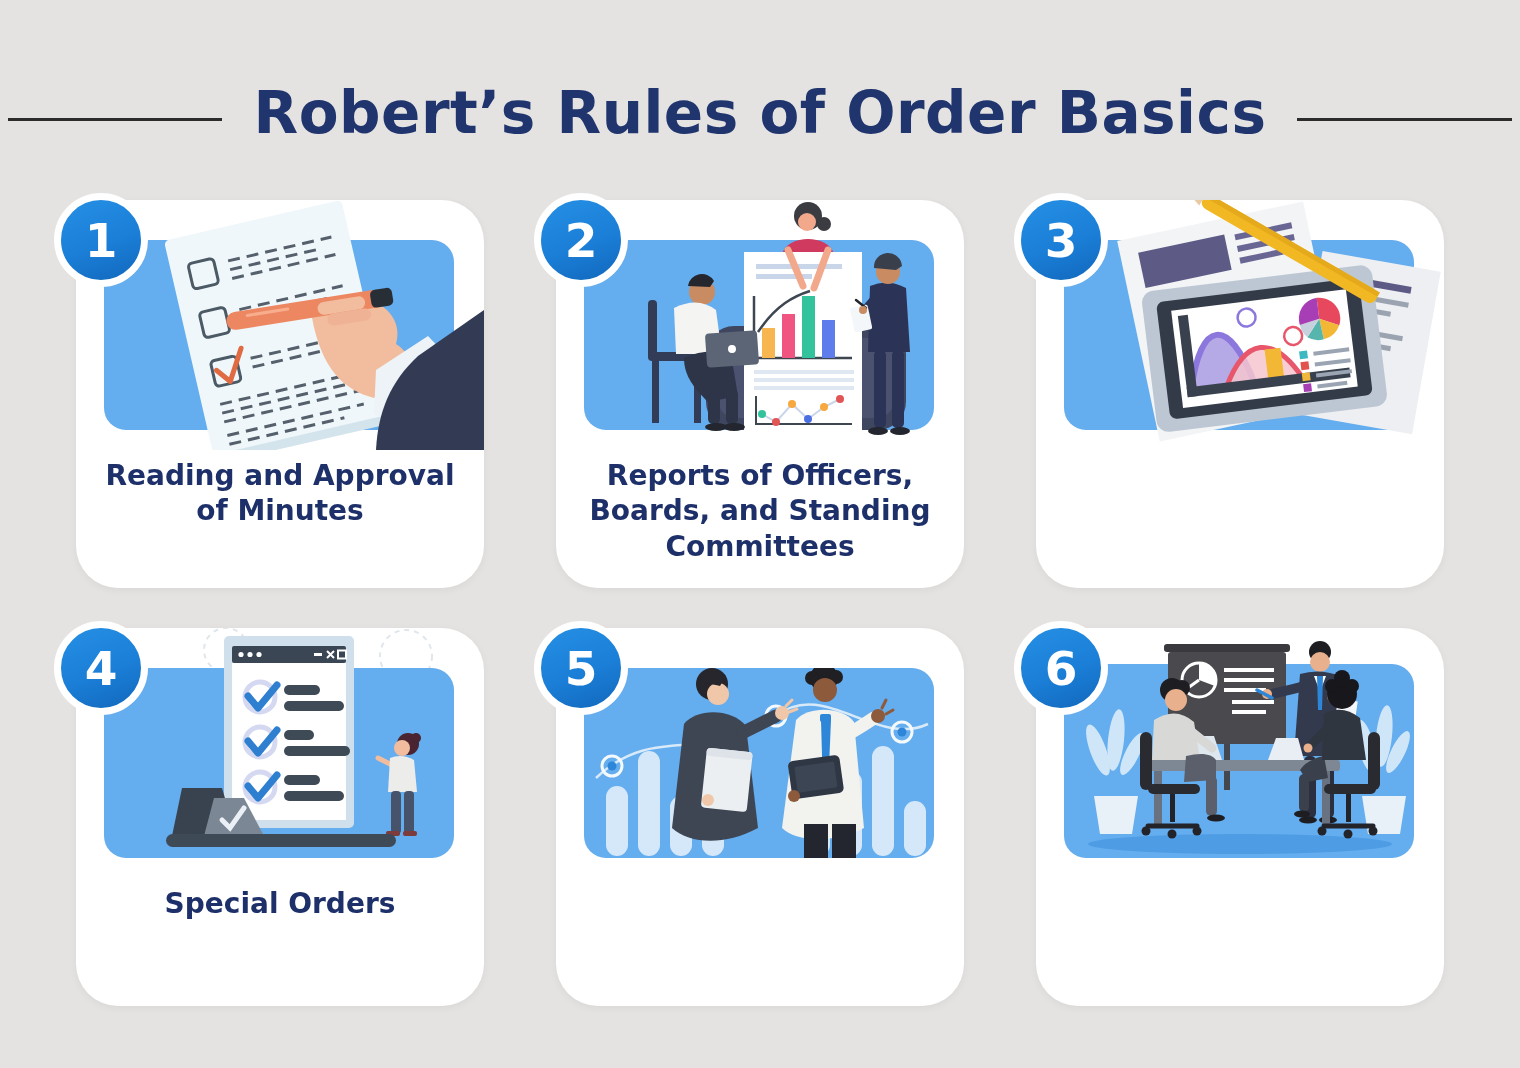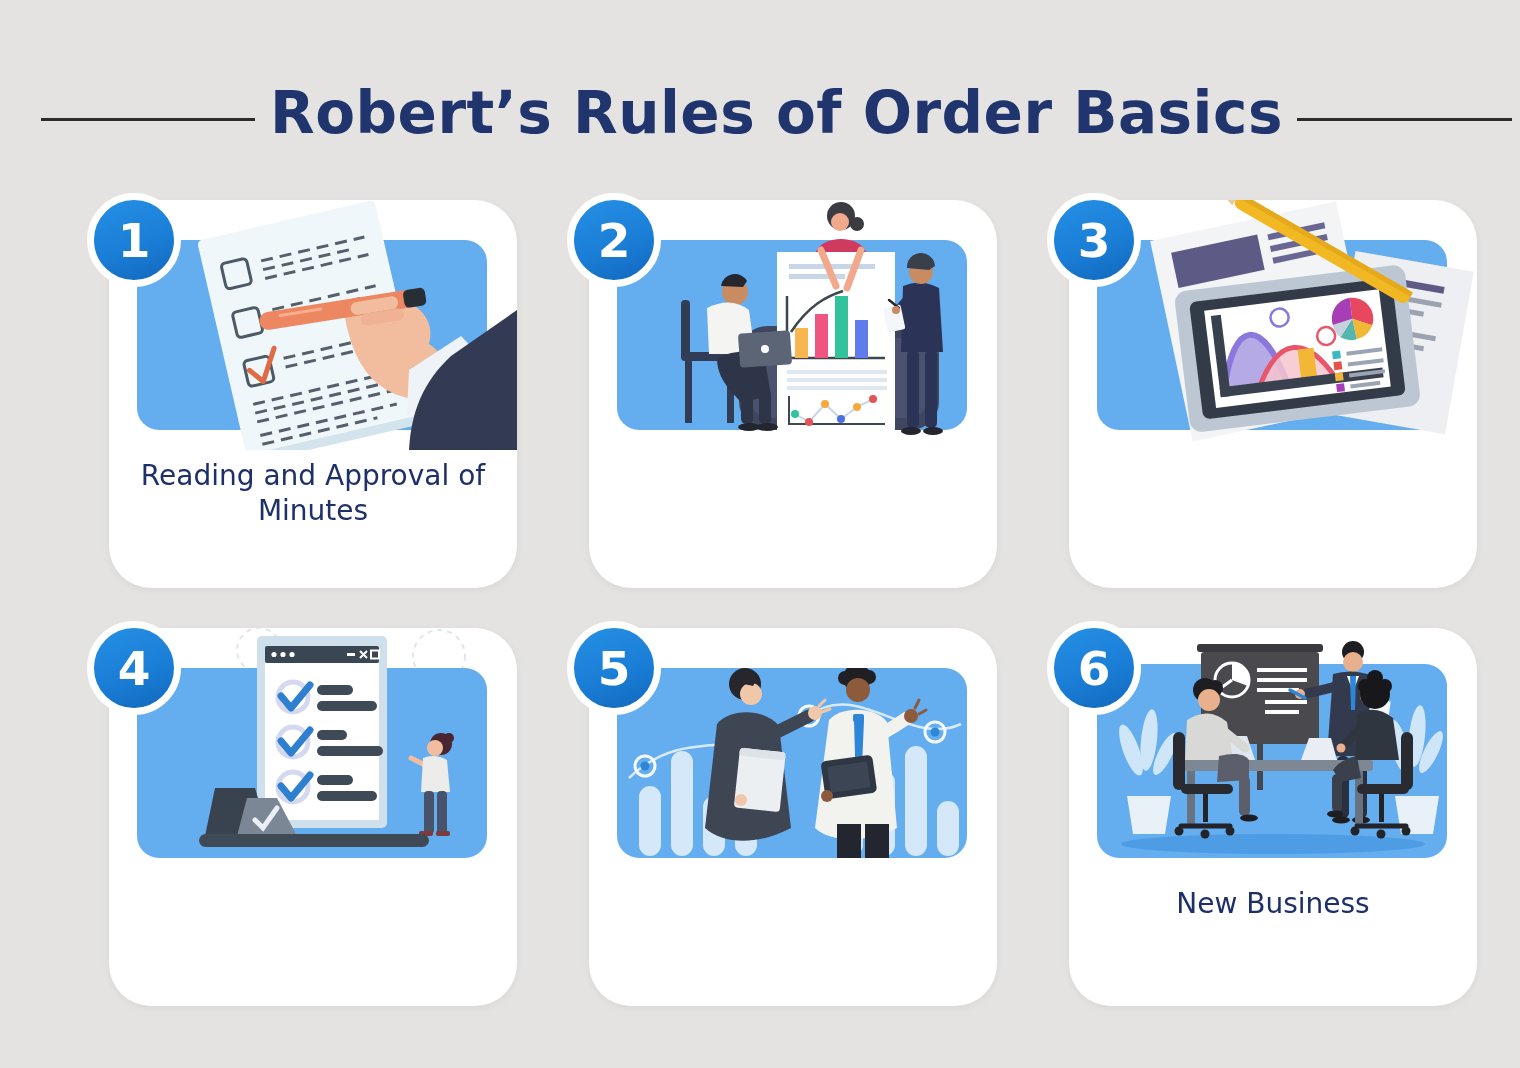--- a/index.html
+++ b/index.html
@@ -2,21 +2,21 @@
 <html><head>
 <meta charset="utf-8">
 <style>
   html,body{margin:0;padding:0;}
   body{
     width:1520px;height:1068px;
     background:#E4E3E1;
     font-family:"DejaVu Sans","Liberation Sans",sans-serif;
     position:relative;overflow:hidden;
   }
-  .page{position:absolute;inset:0;margin-left:33px;}
+  .page{position:absolute;inset:0;}
   
   .title{
     position:absolute;top:84px;left:0;width:100%;
     text-align:center;margin:0;
     font-size:58px;font-weight:700;letter-spacing:.5px;
     color:#20356E;line-height:1;
   }
   .rule{position:absolute;top:118px;height:3px;background:#2C2C2C;}
   .rule.left{left:8px;width:214px;}
   .rule.right{right:8px;width:215px;}
@@ -33,21 +33,21 @@
   .badge{
     position:absolute;top:-7px;left:-22px;width:94px;height:94px;
     border-radius:50%;box-sizing:border-box;border:7px solid #FFFFFF;
     background:linear-gradient(160deg,#2590E4 0%,#1B7ED7 55%,#1168BC 100%);
     display:flex;align-items:center;justify-content:center;
     color:#FFFFFF;font-size:47px;font-weight:700;z-index:3;
   }
   .illus{display:block;width:408px;height:250px;}
   .label{
     margin:8px auto 0;max-width:375px;
-    text-align:center;font-size:28px;font-weight:400;
+    text-align:center;font-size:28px;font-weight:700;
     color:#1E3069;line-height:1.26;
   }
 </style>
 </head>
 <body>
 
 <div class="page">
 
   <span class="rule left"></span>
   <h1 class="title">Robert’s Rules of Order Basics</h1>
@@ -166,20 +166,21 @@
           <ellipse cx="322" cy="231" rx="10" ry="4" fill="#23262E"></ellipse>
           <ellipse cx="344" cy="231" rx="10" ry="4" fill="#23262E"></ellipse>
           <path d="M318,100 L306,114" stroke="#2B3457" stroke-width="9" stroke-linecap="round"></path>
           <g transform="rotate(-12 305 118)">
             <rect x="296" y="106" width="18" height="25" rx="2" fill="#F4F7FA"></rect>
           </g>
           <path d="M300,100 L310,108" stroke="#23262E" stroke-width="2.5" stroke-linecap="round"></path>
           <circle cx="307" cy="110" r="4" fill="#C98B62"></circle>
         </g>
       </svg>
+      <h2 class="label">Reports of Officers, Boards, and Standing Committees</h2>
     </section>
 
     <section class="card">
       <div class="badge">
           <span>3</span>
         </div>
       <svg class="illus" viewBox="0 0 408 250">
         <rect x="28" y="40" width="350" height="190" rx="22" fill="#64ADEE"></rect>
         <g transform="rotate(-12 190 120)">
           <rect x="100" y="20" width="190" height="205" fill="#F2F4F6"></rect>
@@ -282,20 +283,21 @@
           <rect x="310" y="203" width="14" height="5" rx="2" fill="#7E3B3B"></rect>
           <rect x="327" y="203" width="14" height="5" rx="2" fill="#7E3B3B"></rect>
         </g>
         <g>
           <polygon points="96,208 160,208 146,160 106,160" fill="#39434F"></polygon>
           <polygon points="128,208 188,208 168,170 138,170" fill="#7B8794"></polygon>
           <polyline points="146,192 154,200 168,180" fill="none" stroke="#EAF0F5" stroke-width="5" stroke-linecap="round"></polyline>
         </g>
         <rect x="90" y="206" width="230" height="13" rx="6.5" fill="#3F4A57"></rect>
       </svg>
+      <h2 class="label">Special Orders</h2>
     </section>
 
     <section class="card">
       <div class="badge">
           <span>5</span>
         </div>
       <svg class="illus" viewBox="0 0 408 250">
         <defs>
           <clipPath id="clip5">
               <rect x="28" y="40" width="350" height="190" rx="22"></rect>
@@ -447,17 +449,16 @@
           <path d="M292,100 L274,118" stroke="#2F3640" stroke-width="9" stroke-linecap="round"></path>
           <circle cx="272" cy="120" r="4.5" fill="#E8B08C"></circle>
           <rect x="288" y="156" width="52" height="10" rx="5" fill="#2A2A31"></rect>
           <rect x="310" y="166" width="5" height="28" fill="#23232A"></rect>
           <path d="M288,198 L337,198" stroke="#23232A" stroke-width="5" stroke-linecap="round"></path>
           <circle cx="286" cy="203" r="4.5" fill="#23232A"></circle>
             <circle cx="312" cy="206" r="4.5" fill="#23232A"></circle>
             <circle cx="337" cy="203" r="4.5" fill="#23232A"></circle>
         </g>
       </svg>
-      <h2 class="label">New Business</h2>
     </section>
 
   </div>
 </div>
 
 </body></html>

